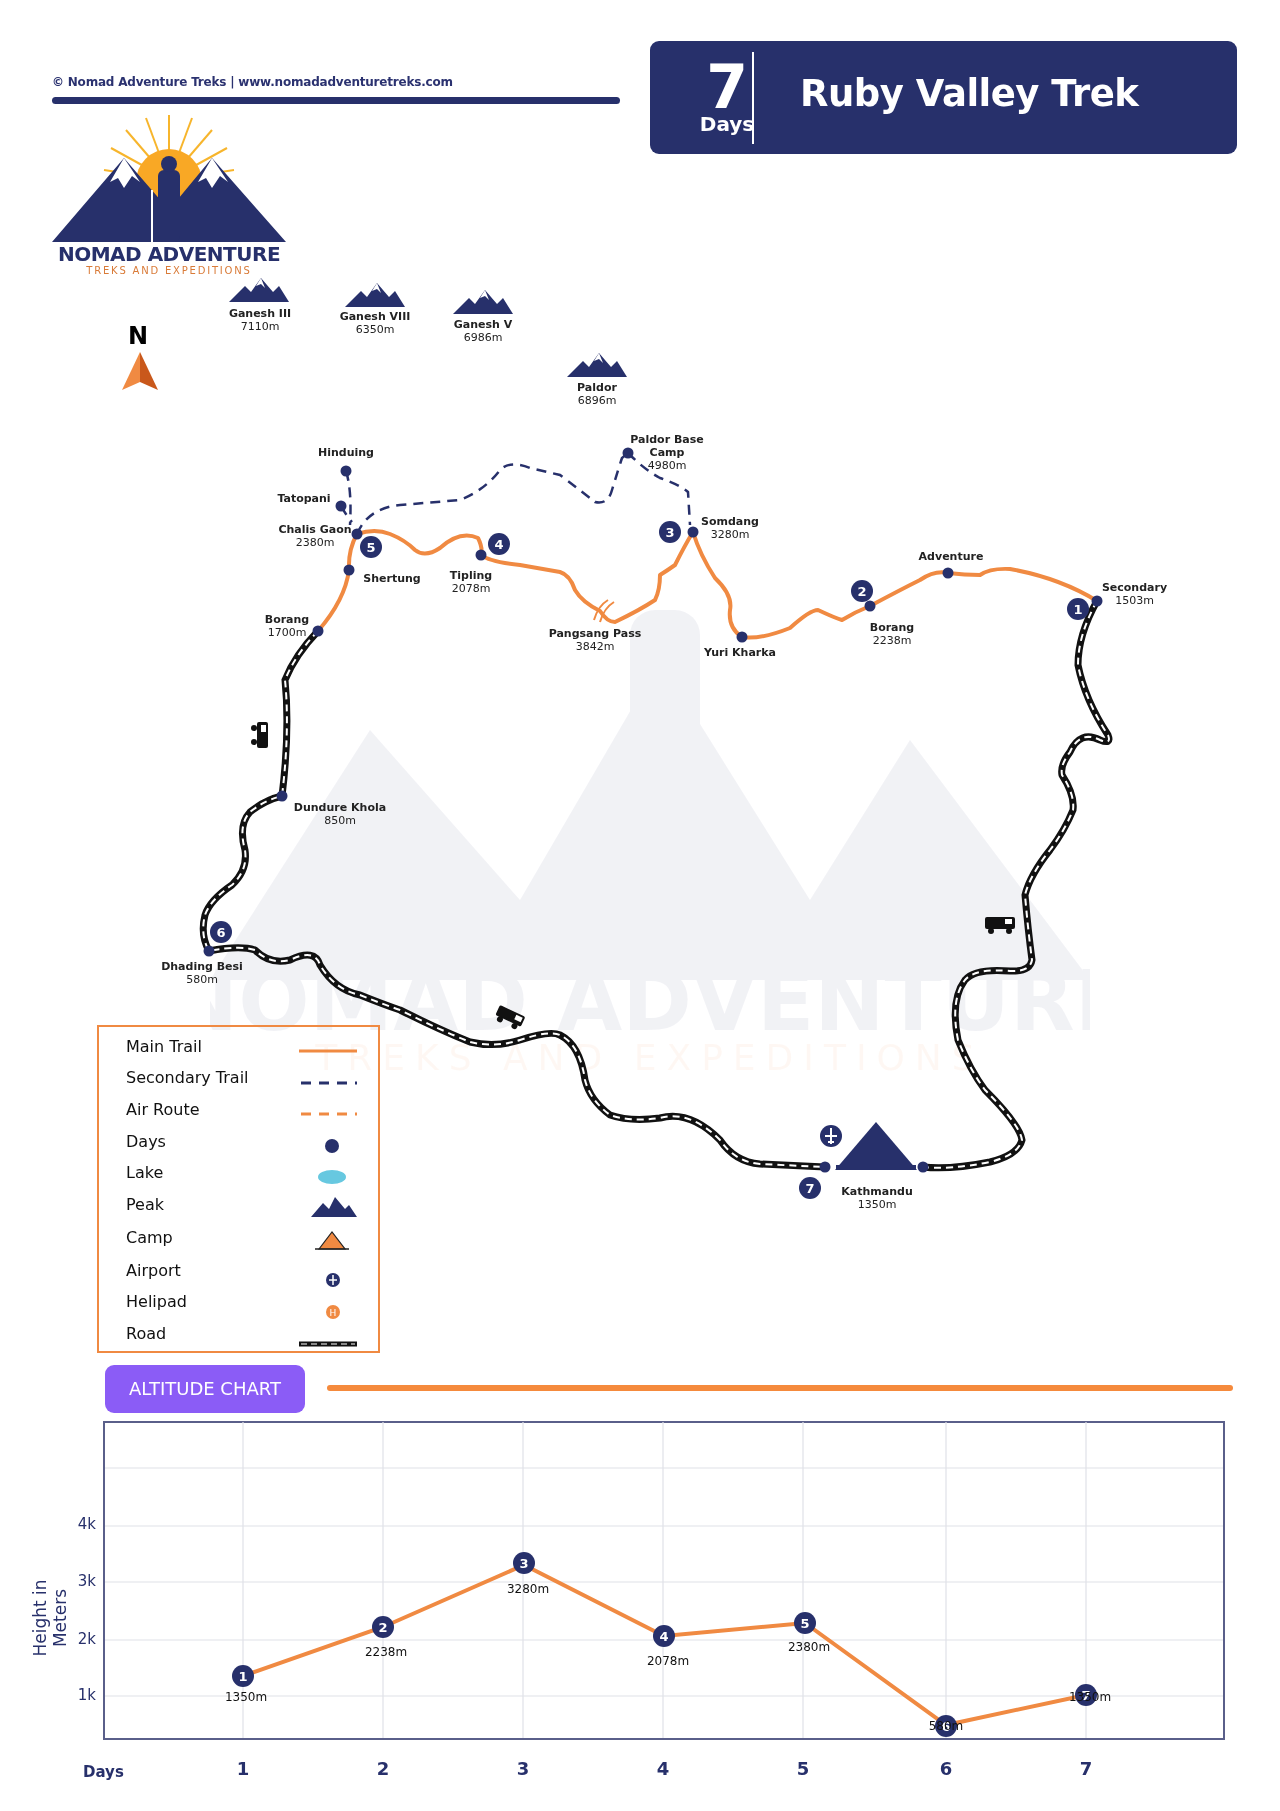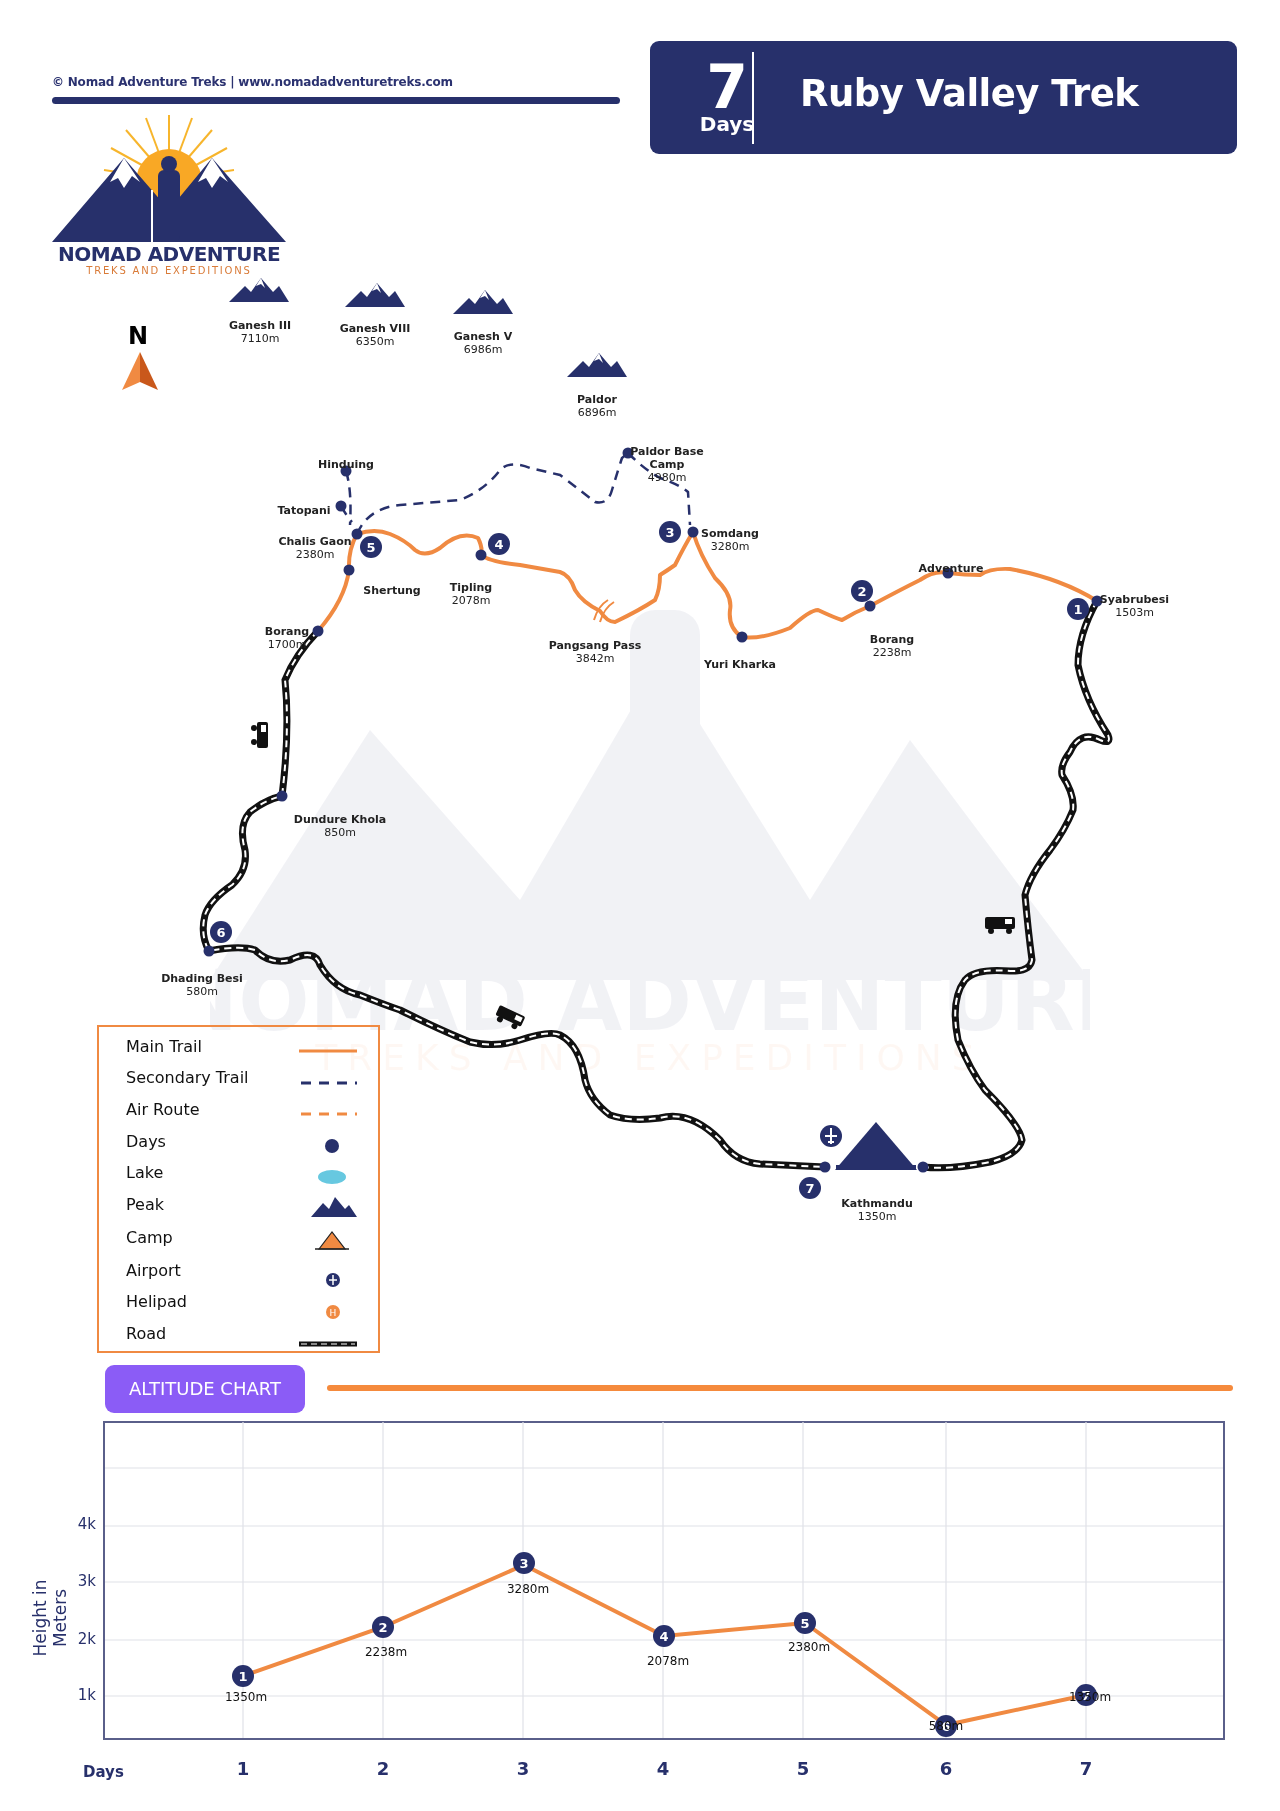--- a/index.html
+++ b/index.html
@@ -8,21 +8,21 @@
   .copyright{left:52px;top:75px;font-size:12px;font-weight:bold;color:#2b3270;letter-spacing:-0.2px;}
   .top-rule{left:52px;top:97px;width:568px;height:7px;background:#27306b;border-radius:4px;}
   .title-box{left:650px;top:41px;width:587px;height:113px;background:#27306b;border-radius:9px;}
   .days-num{left:682px;top:52px;width:90px;text-align:center;font-size:60px;font-weight:bold;color:#fff;line-height:70px;}
   .days-lbl{left:682px;top:112px;width:90px;text-align:center;font-size:20px;font-weight:bold;color:#fff;}
   .title-div{left:752px;top:52px;width:2px;height:92px;background:#fff;}
   .title-txt{left:800px;top:72px;font-size:37px;font-weight:bold;color:#fff;letter-spacing:-0.5px;}
   .logo-name{left:52px;top:242px;width:234px;text-align:center;font-size:20px;font-weight:bold;color:#27306b;letter-spacing:-0.5px;}
   .logo-sub{left:52px;top:265px;width:234px;text-align:center;font-size:10px;color:#d97a37;letter-spacing:1.8px;}
   .north{left:128px;top:322px;font-size:24px;font-weight:bold;color:#000;}
-  .label{font-size:11px;font-weight:bold;color:#222;text-align:center;line-height:13px;margin-top:12px;}
+  .label{font-size:11px;font-weight:bold;color:#222;text-align:center;line-height:13px;}
   .label .alt{font-weight:normal;}
   .legend{left:97px;top:1025px;width:283px;height:328px;border:2.5px solid #f08a42;box-sizing:border-box;}
   .legend-row{position:absolute;left:27px;font-size:16px;color:#111;}
   .alt-btn{left:105px;top:1365px;width:200px;height:48px;background:#8b5cf6;border-radius:9px;color:#fff;font-size:18px;line-height:48px;text-align:center;}
   .alt-rule{left:327px;top:1385px;width:906px;height:6px;background:#f58a3c;border-radius:3px;}
   .chart-box{left:103px;top:1421px;width:1122px;height:319px;border:2px solid #5a5f8a;box-sizing:border-box;}
   .ytick{font-size:15px;color:#27306b;width:30px;text-align:right;}
   .xtick{font-size:18px;font-weight:bold;color:#27306b;width:30px;text-align:center;}
   .ylabel{left:-20px;top:1598px;font-size:17px;color:#27306b;transform:rotate(-90deg);transform-origin:center;width:140px;text-align:center;}
   .pt-lbl{font-size:12px;color:#111;width:70px;text-align:center;}
@@ -239,21 +239,21 @@
     <div>Yuri Kharka</div>
   </div>
 <div class="abs label" style="left:857px;top:621px;width:70px">
     <div>Borang</div>
     <div class="alt">2238m</div>
   </div>
 <div class="abs label" style="left:916px;top:550px;width:70px">
     <div>Adventure</div>
   </div>
 <div class="abs label" style="left:1097px;top:581px;width:75px">
-    <div>Syabrubesi</div>
+    <div>Secondary</div>
     <div class="alt">1503m</div>
   </div>
 <div class="abs label" style="left:290px;top:801px;width:100px">
     <div>Dundure Khola</div>
     <div class="alt">850m</div>
   </div>
 <div class="abs label" style="left:157px;top:960px;width:90px">
     <div>Dhading Besi</div>
     <div class="alt">580m</div>
   </div>

